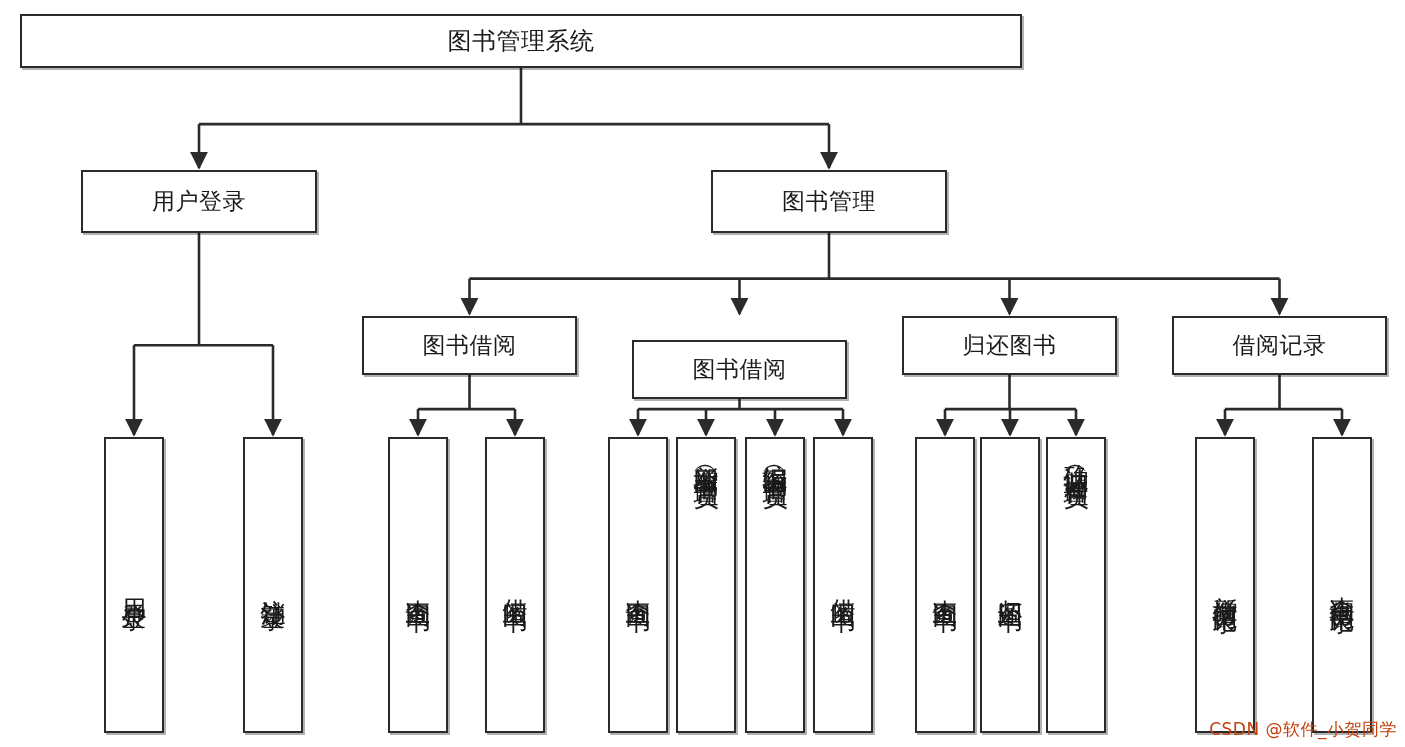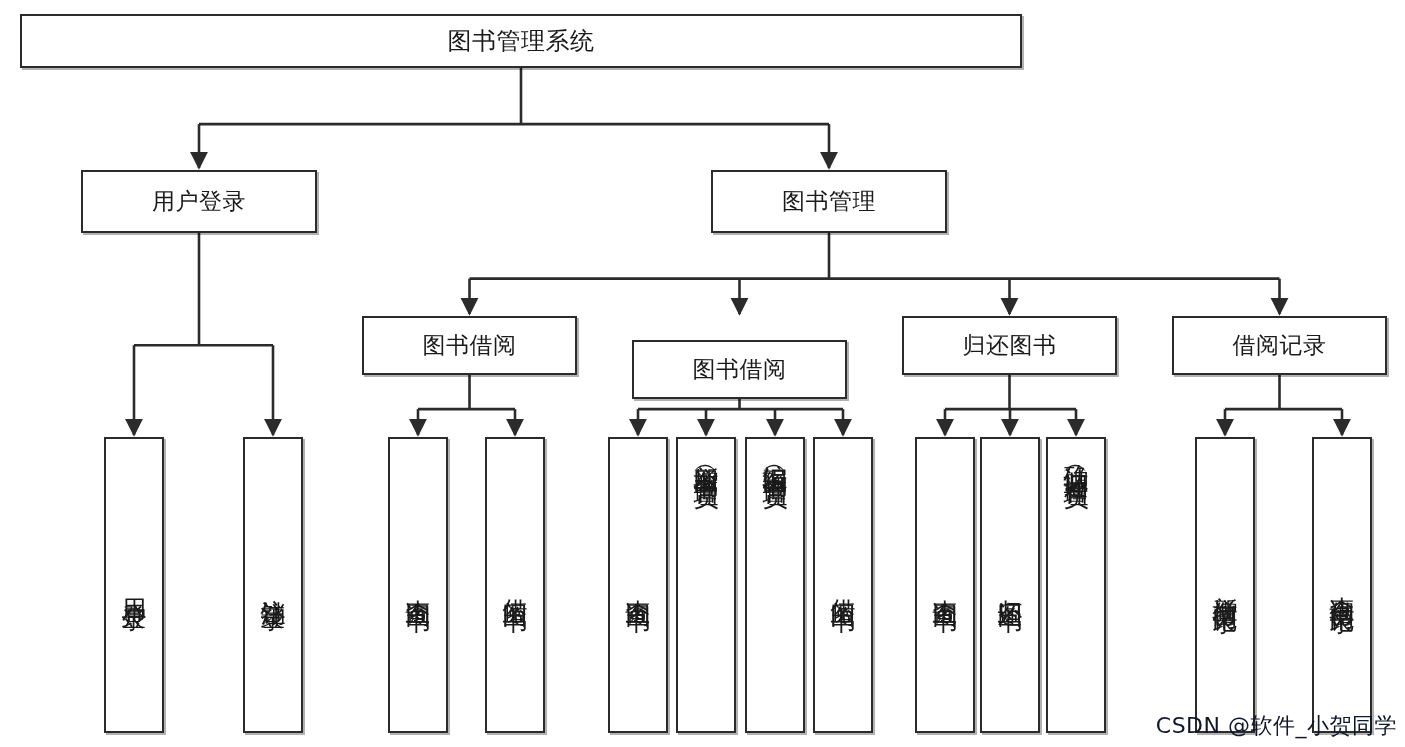--- a/index.html
+++ b/index.html
@@ -63,22 +63,22 @@
   }
   
   .node.vert.centered {
     align-items: center;
     padding-top: 0;
   }
   #watermark {
     position: absolute;
     right: 8px;
     bottom: 6px;
-    font-size: 22px;
-    color: #0f172a;
+    font-size: 17px;
+    color: #c2410c;
     letter-spacing: 0.5px;
     z-index: 5;
     white-space: nowrap;
   }
 </style>
 </head>
 <body>
 
 <div id="canvas">
 

